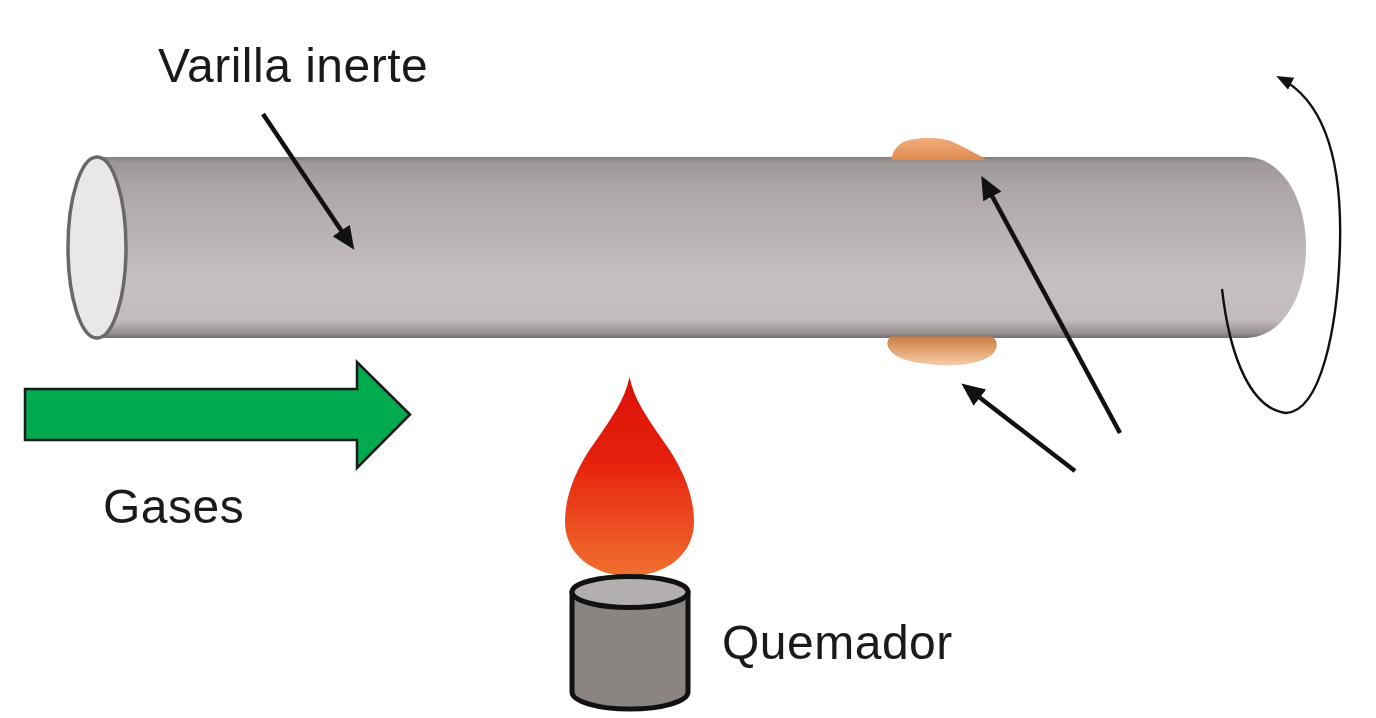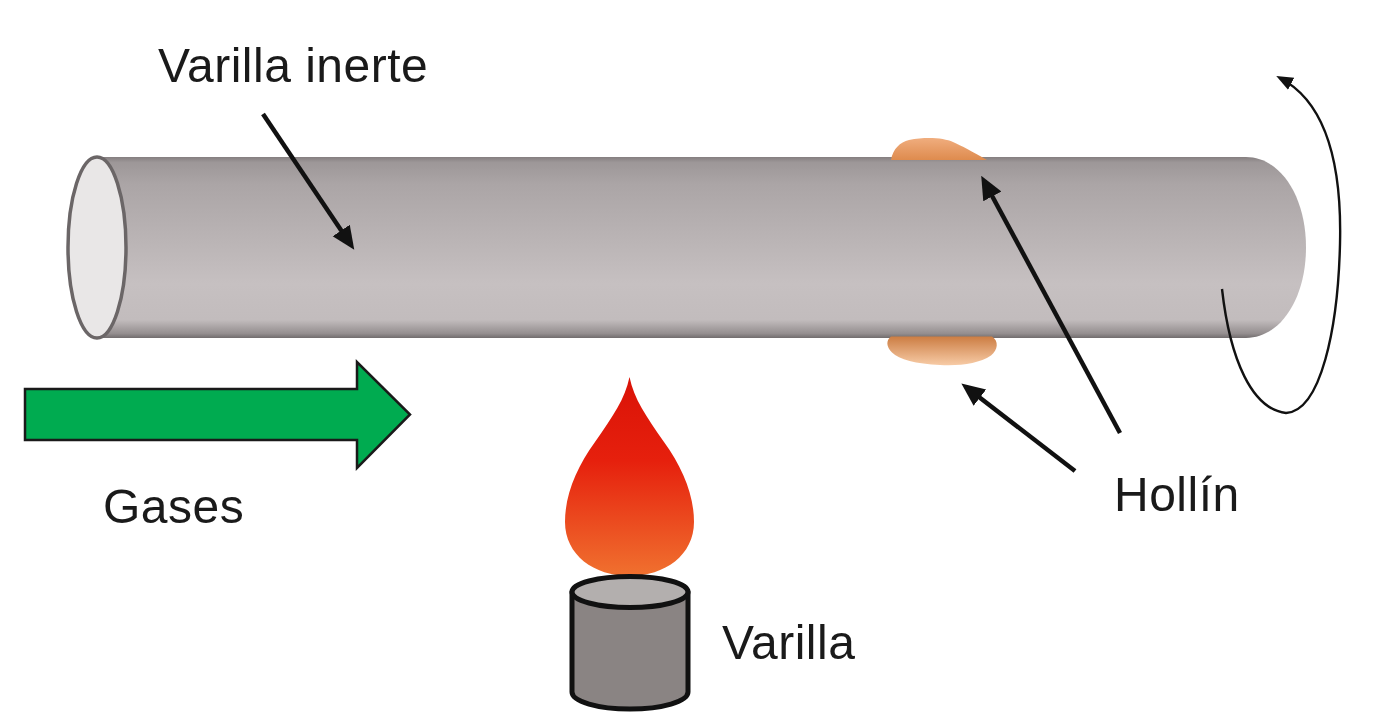--- a/index.html
+++ b/index.html
@@ -89,16 +89,15 @@
     <path d="M 629.5 377 C 634 399 646 416 664 442 C 682 467 694 494 694 522 C 694 555 665 576 629.5 576 C 594 576 565 555 565 522 C 565 494 577 467 595 442 C 613 416 625 399 629.5 377 Z" fill="url(#flameGrad)"></path>
 
     <g>
       <path d="M 572 592 L 572 692 C 572 701.5 598 709 630 709 C 662 709 688 701.5 688 692 L 688 592 Z" style="fill:var(--burner-body,#8A8483); stroke:var(--arrow-black,#111111)" stroke-width="5" stroke-linejoin="round"></path>
       <ellipse cx="630" cy="592" rx="58" ry="15.5" style="fill:var(--burner-top,#B3AFAE); stroke:var(--arrow-black,#111111)" stroke-width="5"></ellipse>
     </g>
   </svg>
 
   <div class="label" style="left:158px; top:40px;">Varilla inerte</div>
   <div class="label" style="left:103px; top:481px;">Gases</div>
-  <div class="label" style="left:1114px; top:469px;">Hollín</div>
-  <div class="label" style="left:722px; top:617px;">Varilla</div>
+  <div class="label" style="left:722px; top:617px;">Quemador</div>
 
 </div>
 
 </body></html>

